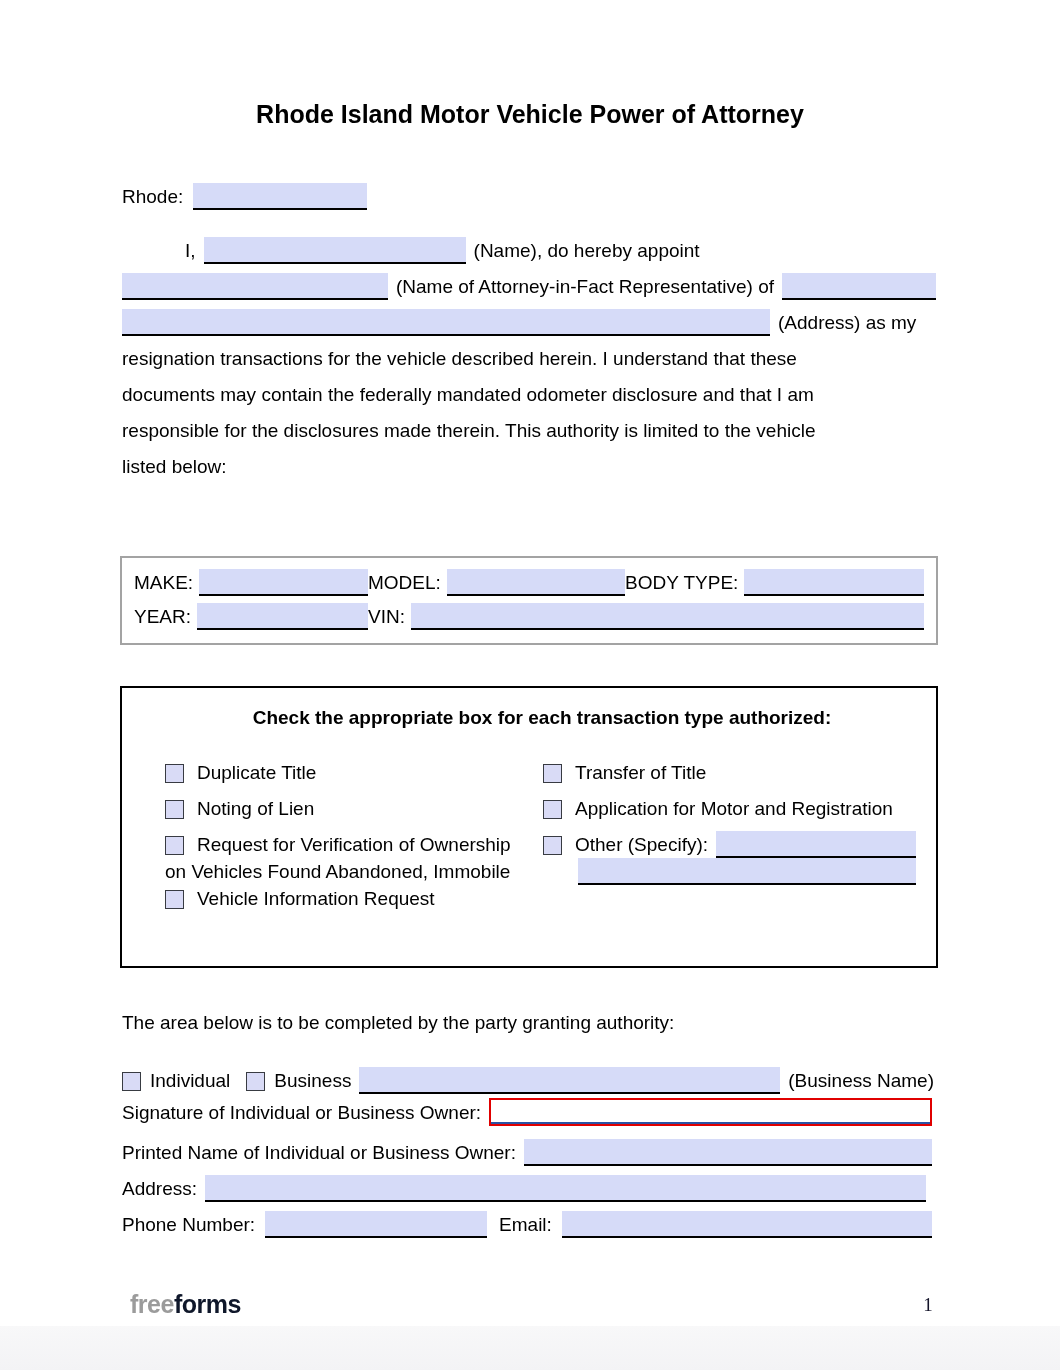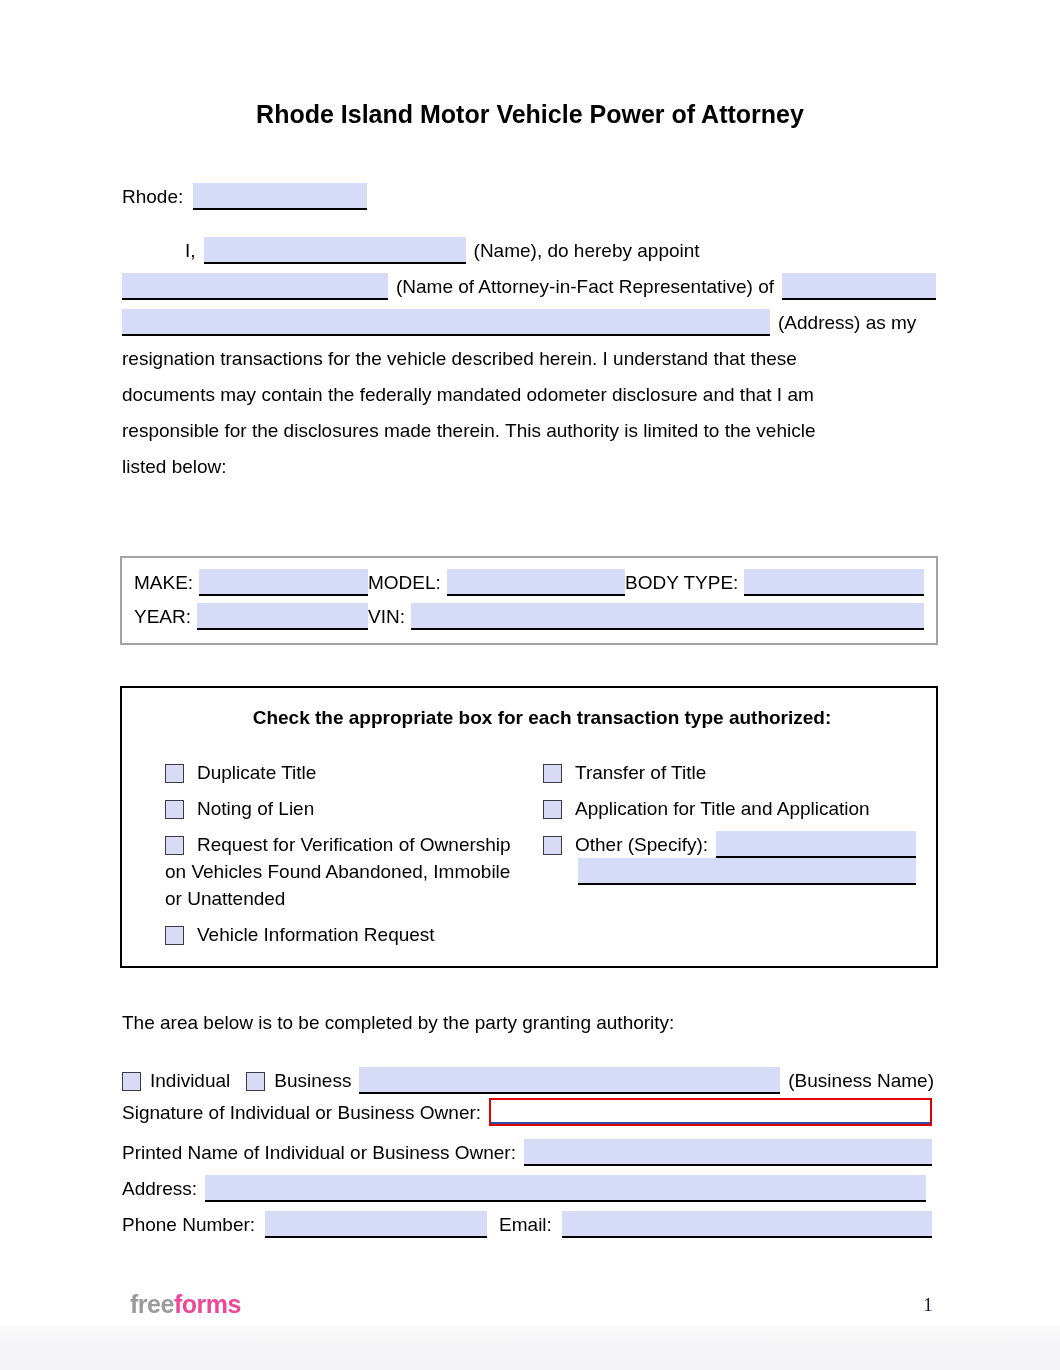--- a/index.html
+++ b/index.html
@@ -79,21 +79,21 @@
   .addr-row { position:absolute; top:1174px; left:122px; right:134px; height:28px; }
   .pe-row   { position:absolute; top:1210px; left:122px; right:128px; height:28px; }
   .pn-row .fld, .addr-row .fld { margin-left:8px; }
   .pe-row .fld-phone { width:222px; margin-left:10px; }
   .pe-row .lbl-email { margin-left:12px; }
   .pe-row .fld-email { margin-left:10px; }
 
   
   .footer-logo { position:absolute; left:130px; top:1290px; font-size:25px; font-weight:bold; letter-spacing:-0.5px; }
   .logo-free  { color:#9b9b9b; }
-  .logo-forms { color:#ec4899; }
+  .logo-forms { color:#0f172a; }
   .page-num {
     position:absolute; left:900px; top:1294px; width:56px; text-align:center;
     font-family:"Liberation Serif", serif; font-size:19px; color:#14142a;
   }
   .bottom-strip {
     position:absolute; left:0; bottom:0; width:100%; height:44px;
     background:linear-gradient(#f8f8f9, #f3f3f5);
   }
 </style>
 </head>
@@ -166,35 +166,34 @@
       </div>
       <div class="citem">
         <span class="cbx"></span>
         <span>Noting of Lien</span>
       </div>
       <div class="citem" style="margin-bottom:0">
         <span class="cbx"></span>
         <span>Request for Verification of Ownership</span>
       </div>
       <div class="cont-line">on Vehicles Found Abandoned, Immobile</div>
-      <div class="cont-line" style="margin-bottom:9px">or Unattended</div>
       <div class="citem">
         <span class="cbx"></span>
         <span>Vehicle Information Request</span>
       </div>
     </div>
 
     <div class="tcol-right">
       <div class="citem">
         <span class="cbx"></span>
         <span>Transfer of Title</span>
       </div>
       <div class="citem">
         <span class="cbx"></span>
-        <span>Application for Title and Application</span>
+        <span>Application for Motor and Registration</span>
       </div>
       <div class="citem" style="margin-bottom:0">
         <span class="cbx"></span>
         <span>Other (Specify):</span>
         <span class="fld grow"></span>
       </div>
       <div class="blank-line">
         <span class="fld grow"></span>
       </div>
     </div>

